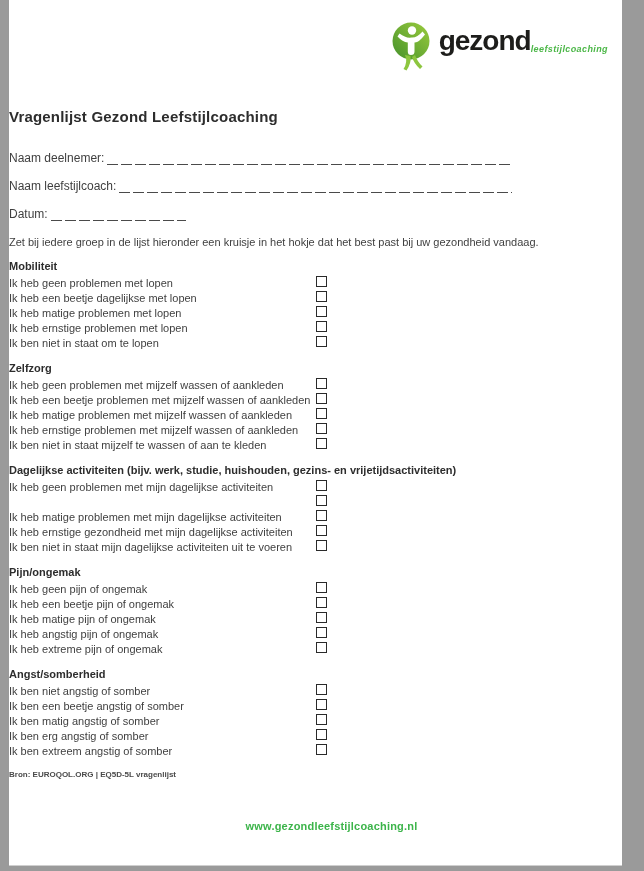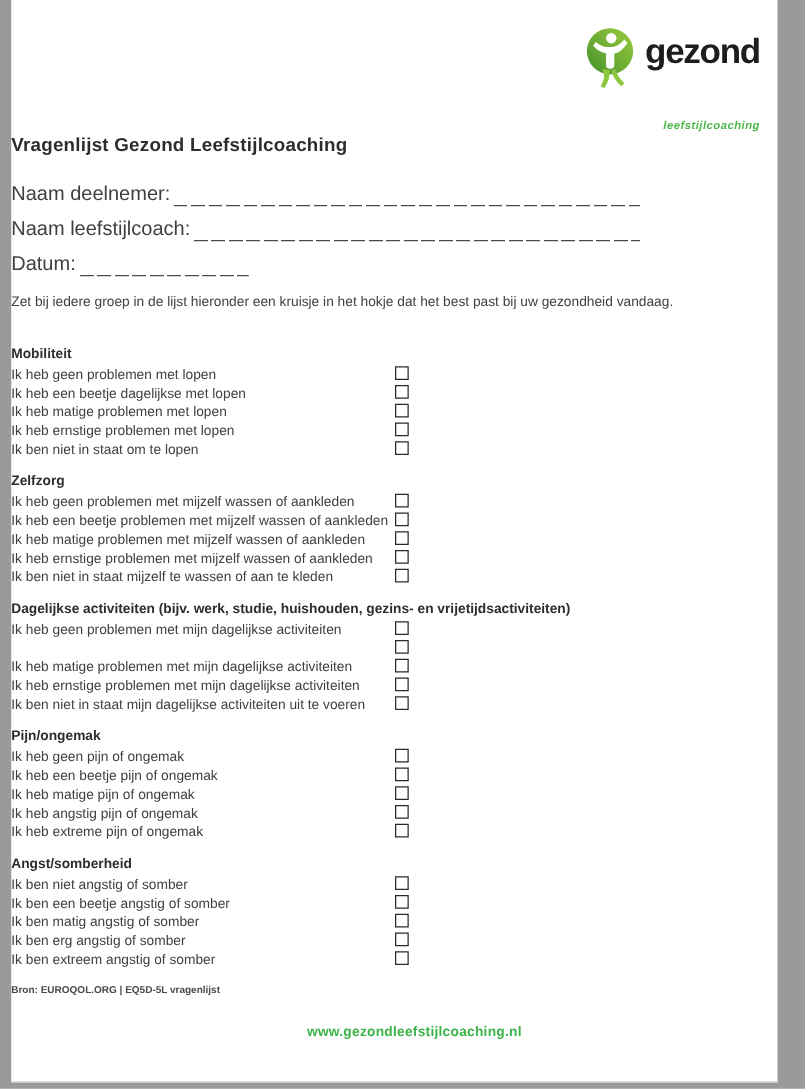--- a/index.html
+++ b/index.html
@@ -13,47 +13,47 @@
   .page {
     position:absolute; left:9px; top:0; width:613px; height:866px;
     background:#ffffff;
     border-bottom:1px solid #cfcfcf;
   }
   
   .logo {
     position:absolute; top:22px; right:14px;
     display:flex; align-items:flex-start; gap:3px;
   }
-  .logo-text { display:flex; flex-direction:column; align-items:flex-end; margin-top:6px;gap:40px; }
+  .logo-text { display:flex; flex-direction:row; align-items:flex-end; margin-top:6px; }
   .logo-brand {
     font-size:28px; font-weight:bold; color:#1d1d1b;
     letter-spacing:-1px; line-height:26px;
   }
   .logo-tagline {
     font-size:9px; font-weight:bold; color:#4cb748;
     letter-spacing:0.4px; margin-top:1px;font-style:italic;
   }
   
   .content { padding-right:10px; }
   .doc-title {
     margin-top:108px; font-size:15px; font-weight:bold; color:#2d2d2d;
     letter-spacing:0.2px; line-height:17px;
   }
   .fields { margin-top:25px; width:503px; }
   .field-row { display:flex; align-items:flex-end; height:15px; margin-bottom:13px; }
-  .field-label { font-size:16px; color:#3f3f3f; white-space:nowrap; padding-right:3px;text-align:right; }
+  .field-label { font-size:12px; color:#3f3f3f; white-space:nowrap; padding-right:3px;text-align:right; }
   .fill-line {
     height:13px;
     background-image:repeating-linear-gradient(90deg,#4a4a4a 0 11px,transparent 11px 14px);
     background-size:100% 1px; background-repeat:no-repeat; background-position:0 100%;
   }
   .fill-line.long { flex:1; }
   .fill-line.short { width:135px; }
   .instruction { font-size:11px; color:#3f3f3f; white-space:nowrap; height:15px; line-height:15px;margin-top:14px; }
-  .sections { margin-top:26px; }
+  .sections { margin-top:9px; }
   .section { margin-bottom:12px; }
   .section-header {
     font-size:11px; font-weight:bold; color:#2d2d2d;
     height:15px; line-height:15px; white-space:nowrap;
   }
   .option-row { position:relative; height:15px; line-height:15px; }
   .option-label { font-size:11px; color:#3f3f3f; white-space:nowrap; }
   .checkbox {
     position:absolute; left:307px; top:2px;
     width:11px; height:11px;
@@ -171,21 +171,21 @@
           <span class="checkbox"></span>
         </div>
         <div class="option-row">
           <span class="checkbox"></span>
         </div>
         <div class="option-row">
           <span class="option-label">Ik heb matige problemen met mijn dagelijkse activiteiten</span>
           <span class="checkbox"></span>
         </div>
         <div class="option-row">
-          <span class="option-label">Ik heb ernstige problemen met mijn dagelijkse activiteiten</span>
+          <span class="option-label">Ik heb ernstige gezondheid met mijn dagelijkse activiteiten</span>
           <span class="checkbox"></span>
         </div>
         <div class="option-row">
           <span class="option-label">Ik ben niet in staat mijn dagelijkse activiteiten uit te voeren</span>
           <span class="checkbox"></span>
         </div>
       </div>
 
       <div class="section">
         <div class="section-header">Pijn/ongemak</div>

